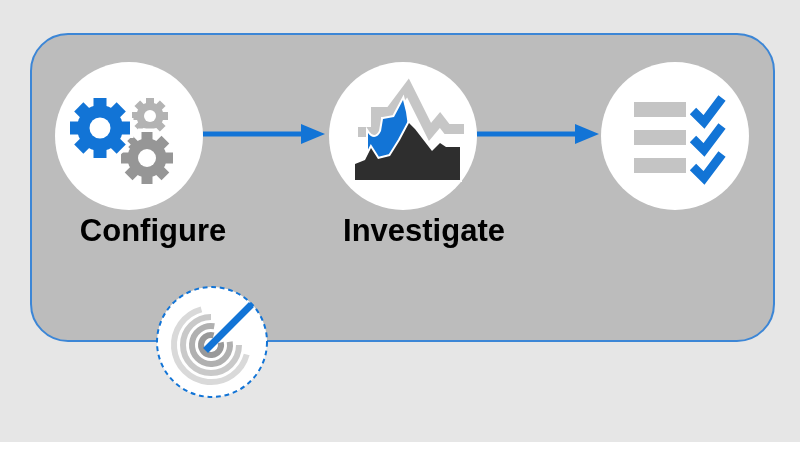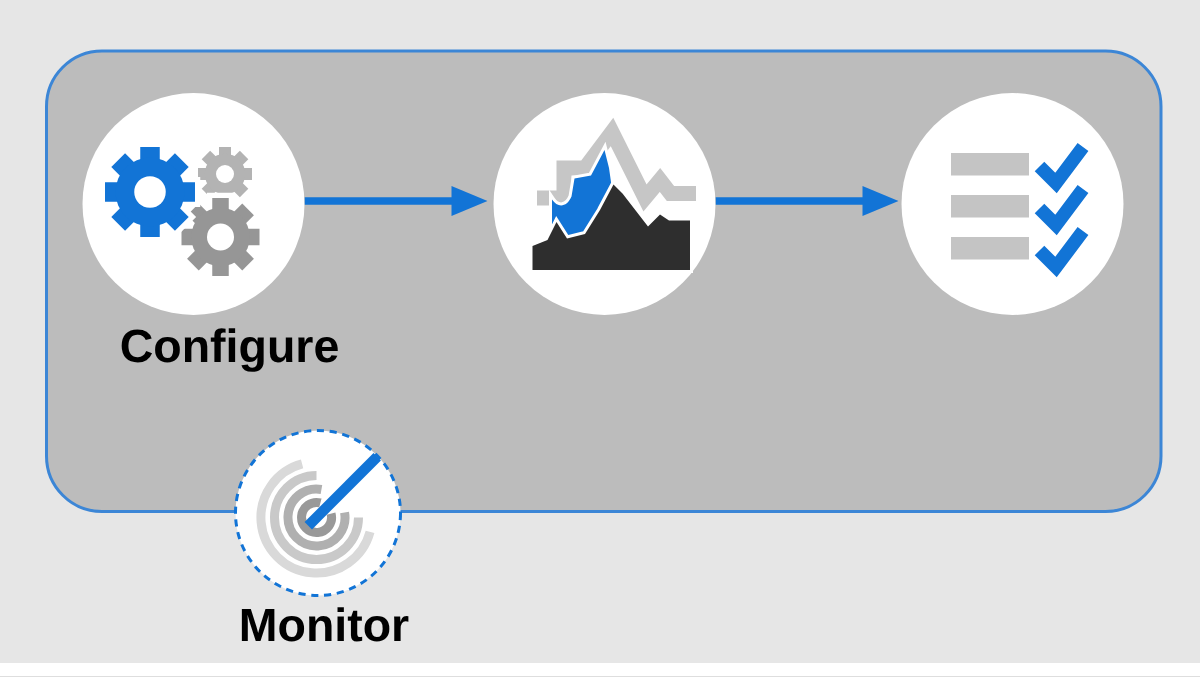--- a/index.html
+++ b/index.html
@@ -157,15 +157,15 @@
         <path class="arc arc-1" d="M46.4,24.3 A37,37 0 1 0 91.7,69.6"></path>
         <path class="arc arc-2" d="M56,32 A28,28 0 1 0 84,60"></path>
         <path class="arc arc-3" d="M59.3,41.3 A19,19 0 1 0 74.7,56.7"></path>
         <path class="arc arc-4" d="M58.6,50.3 A10,10 0 1 0 65.7,57.4"></path>
         <line class="stroke-blue" x1="53" y1="63" x2="94" y2="22" stroke-width="7" stroke-linecap="square"></line>
       </svg>
     </span>
   </div>
 
   <div class="label" style="left:153px;top:212px;">Configure</div>
-  <div class="label" style="left:216px;top:398px;">Monitor</div>
+  <div class="label" style="left:424px;top:212px;">Investigate</div>
 
 </div>
 
 </body></html>

